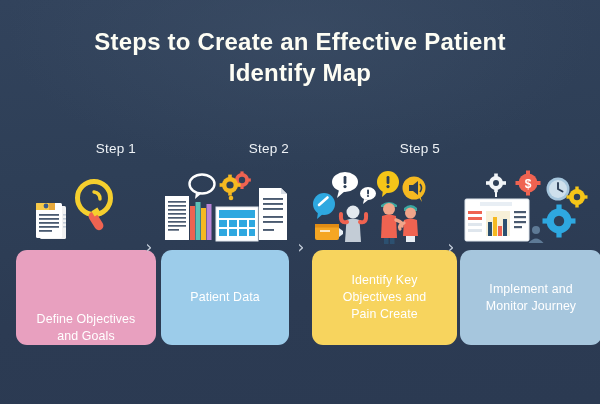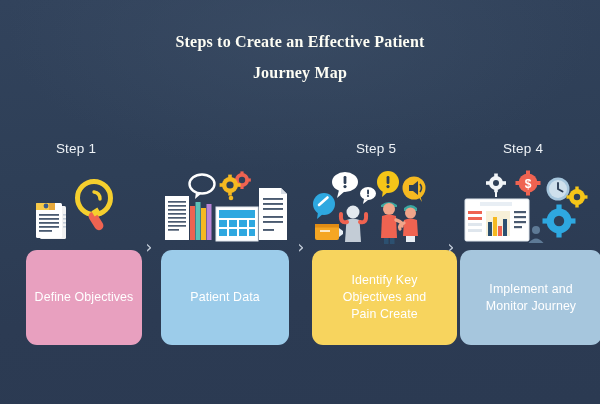--- a/index.html
+++ b/index.html
@@ -24,34 +24,34 @@
   }
   
   #title-block {
     position: absolute;
     top: 26px;
     left: 0;
     width: 600px;
     text-align: center;
   }
   .title-line {
-    font-family: Liberation Serif, serif;
+    font-family: Liberation Sans, sans-serif;
     font-weight: bold;
-    font-size: 16px;
+    font-size: 24px;
     line-height: 31px;
     color: #fdfdf4;
     letter-spacing: 0.2px;
   }
   
   .step-label {
     position: absolute;
     top: 141px;
     font-size: 13.5px;
     color: #eef2f6;
-    text-align: center;
+    text-align: right;
     letter-spacing: 0.2px;
   }
   
   .col {
     position: absolute;
     top: 170px;
   }
   .icon-zone {
     position: relative;
     height: 78px;
@@ -90,26 +90,26 @@
   }
   .icon-abs { position: absolute; }
 </style>
 </head>
 <body>
 
 <div id="infographic">
 
   <div id="title-block">
     <div class="title-line">Steps to Create an Effective Patient</div>
-    <div class="title-line">Journey Map</div>
+    <div class="title-line">Identify Map</div>
   </div>
 
   <div class="step-label" style="left:16px;  width:120px;">Step 1</div>
+  <div class="step-label" style="left:161px; width:128px;">Step 2</div>
   <div class="step-label" style="left:312px; width:128px;">Step 5</div>
-  <div class="step-label" style="left:460px; width:126px;">Step 4</div>
 
   <div class="col" style="left:16px; width:120px;">
     <div class="icon-zone">
 
       <svg class="icon-abs" style="left:8px; top:26px;" width="48" height="46" viewBox="0 0 48 46">
         <rect x="16" y="10" width="26" height="33" rx="1.5" fill="#f2f2f2"></rect>
         <rect x="12" y="7" width="26" height="35" rx="1.5" fill="#ffffff"></rect>
         <path d="M12 14 L12 8 Q12 7 13 7 L25 7 L25 14 Z" fill="#f7c948"></path>
         <path d="M25 7 L31 7 L31 14 L25 14 Z" fill="#e8a93a"></path>
         <circle cx="22" cy="10" r="2.4" fill="#3b5a8c"></circle>
@@ -367,23 +367,24 @@
         </g>
       </svg>
 
       <svg class="icon-abs" style="left:66px; top:54px;" width="20" height="20" viewBox="0 0 20 20">
         <circle cx="10" cy="6" r="4" fill="#5e7a96"></circle>
         <path d="M2.5 19 q7.5 -9 15 0 Z" fill="#5e7a96"></path>
       </svg>
     </div>
   </div>
 
-  <div class="card" style="left:26px; width:116px; background:#e8a0bf;">
+  <div class="card" style="left:16px; width:140px; background:#e8a0bf;align-items:flex-end;">
     <div class="card-label">
       <div>Define Objectives</div>
+      <div>and Goals</div>
     </div>
   </div>
 
   <div class="card" style="left:161px; width:128px; background:#9cccea;">
     <div class="card-label">
       <div>Patient Data</div>
     </div>
   </div>
 
   <div class="card" style="left:312px; width:145px; background:#f7d45e;">

